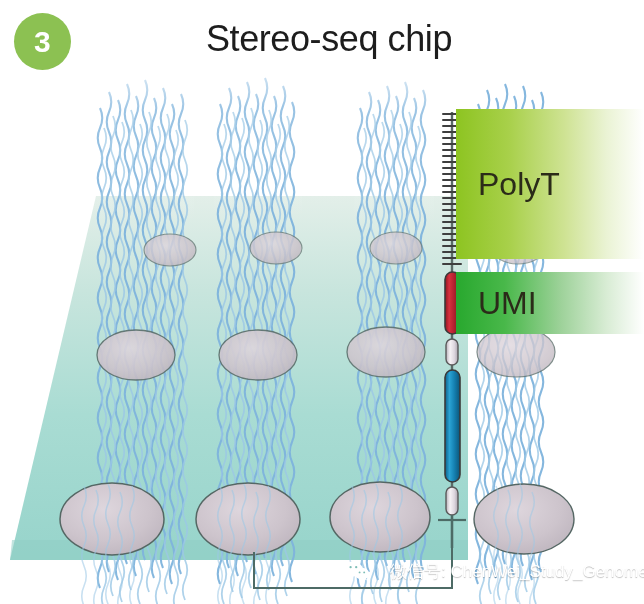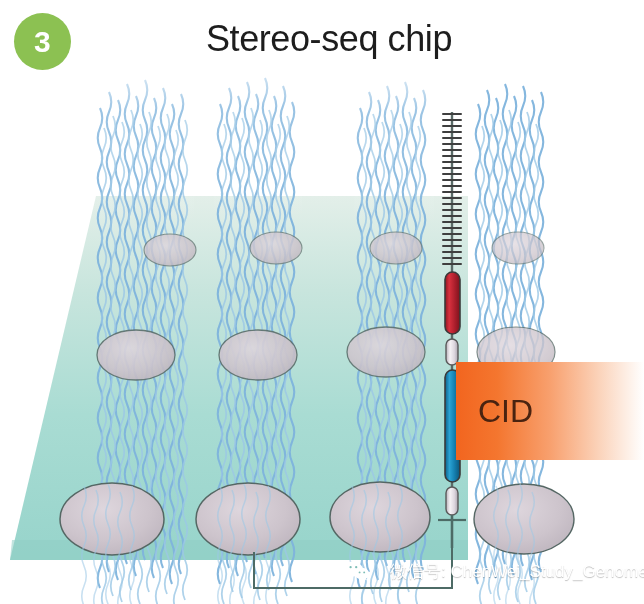--- a/index.html
+++ b/index.html
@@ -347,22 +347,25 @@
       <line x1="452" y1="515" x2="452" y2="548" stroke="#4d6b66" stroke-width="2.2"></line>
     </g>
   </svg>
 
   <div id="step-badge">
     <span class="num">3</span>
   </div>
 
   <div id="title">Stereo-seq chip</div>
 
-  <div class="ann-box" id="box-cid">
-    <span>CID</span>
+  <div class="ann-box" id="box-polyt">
+    <span>PolyT</span>
+  </div>
+  <div class="ann-box" id="box-umi">
+    <span>UMI</span>
   </div>
 
   <div id="watermark">
     <svg class="wx-icon" width="26" height="21" viewBox="0 0 26 21">
       <ellipse cx="9.5" cy="8" rx="9" ry="7.4" fill="#ffffff"></ellipse>
       <path d="M5,13.6 L3.2,17.6 L7.4,15.2 Z" fill="#ffffff"></path>
       <circle cx="6.6" cy="6.2" r="1.15" fill="#7fbdb6"></circle>
       <circle cx="12.2" cy="6.2" r="1.15" fill="#7fbdb6"></circle>
       <ellipse cx="18" cy="12.6" rx="7.2" ry="5.9" fill="#ffffff"></ellipse>
       <path d="M21.5,16.6 L23.2,19.6 L19.6,17.9 Z" fill="#ffffff"></path>

